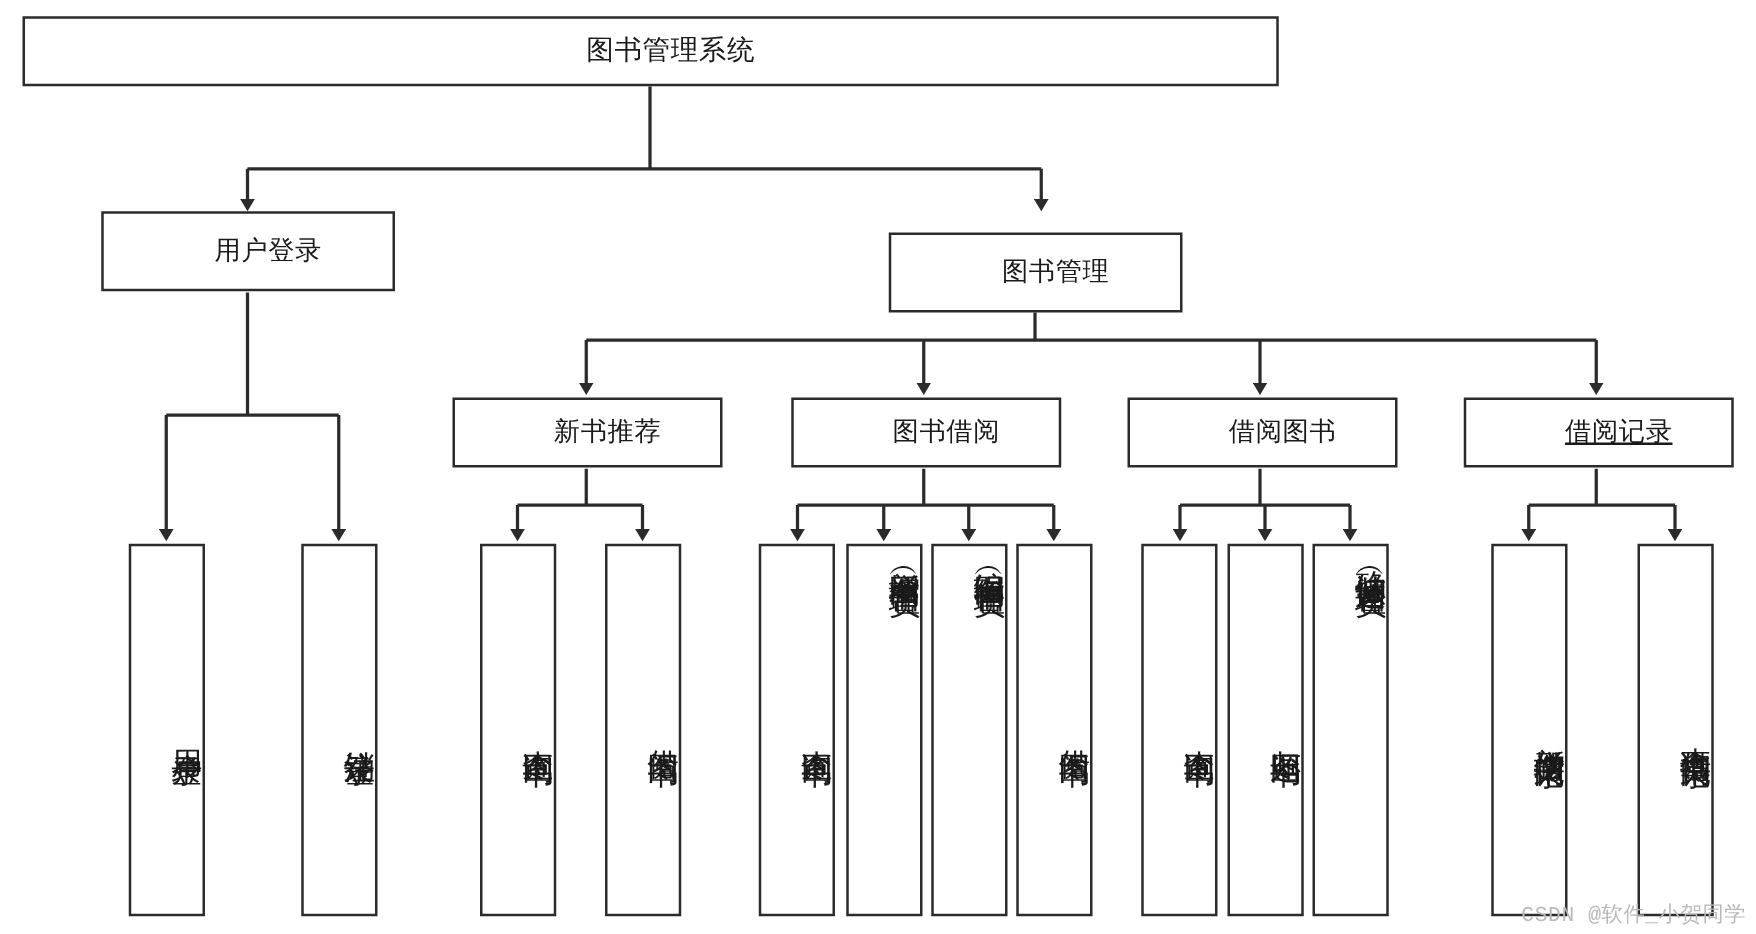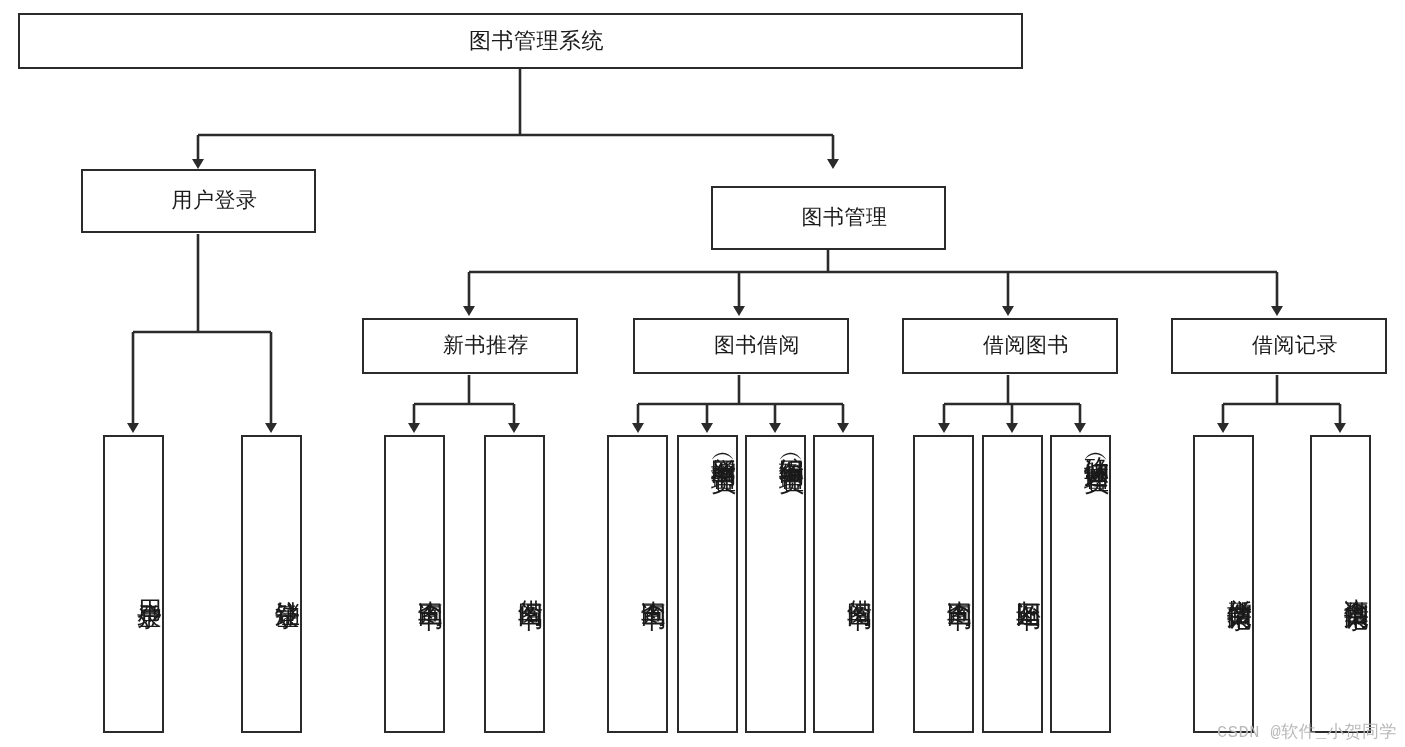--- a/index.html
+++ b/index.html
@@ -146,21 +146,21 @@
 
   <div class="node h" style="left:633px; top:318px; width:216px; height:56px;">
     <span class="label">图书借阅</span>
   </div>
   <div class="node h" style="left:362px; top:318px; width:216px; height:56px;">
     <span class="label">新书推荐</span>
   </div>
   <div class="node h" style="left:902px; top:318px; width:216px; height:56px;">
     <span class="label">借阅图书</span>
   </div>
-  <div class="node h" style="left:1171px; top:318px; width:216px; height:56px;">
+  <div class="node h" style="left:1171px; top:318px; width:216px; height:56px;text-decoration:underline;">
     <span class="label">借阅记录</span>
   </div>
 
   <div class="node v mid" style="left:103px; top:435px; width:61px; height:298px;">
     <span class="label">用户登录</span>
   </div>
   <div class="node v mid" style="left:241px; top:435px; width:61px; height:298px;">
     <span class="label">注销登录</span>
   </div>
 

